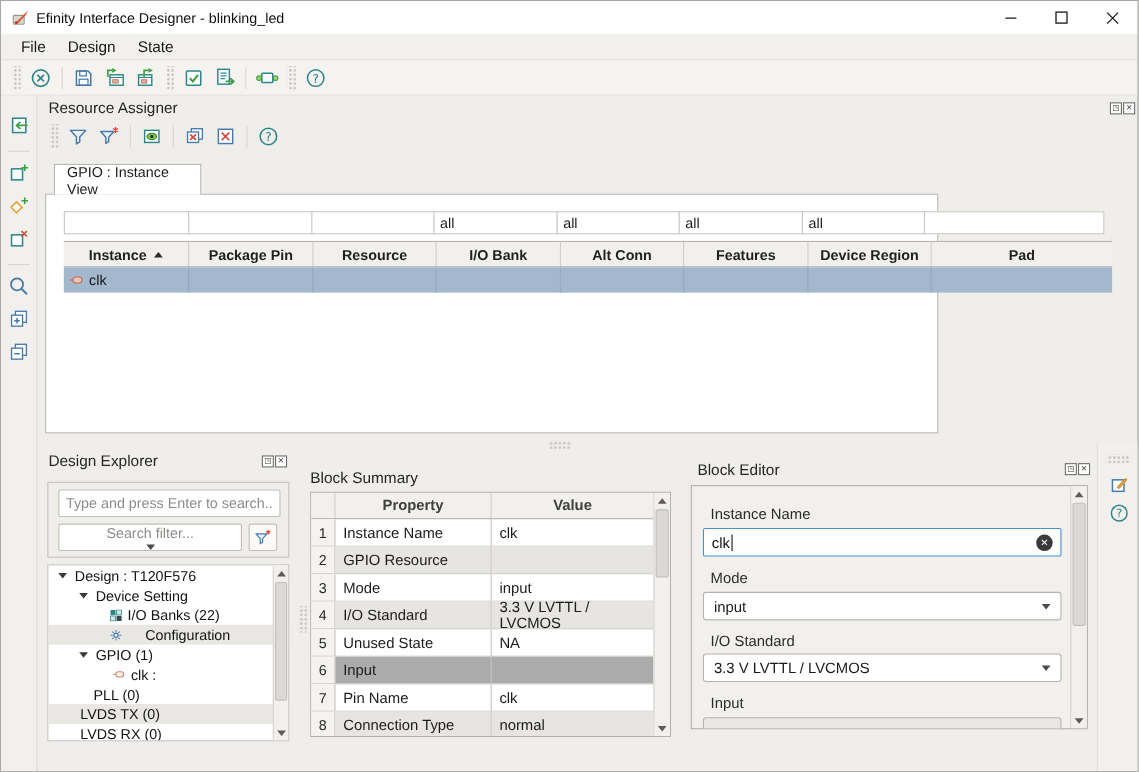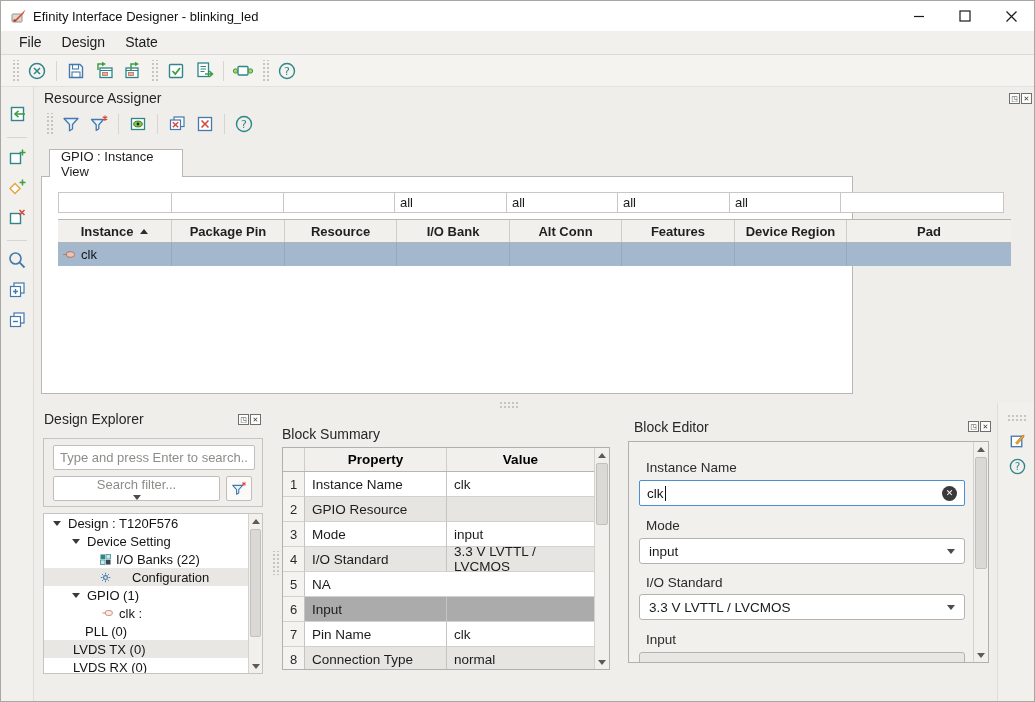--- a/index.html
+++ b/index.html
@@ -78,21 +78,21 @@
   
   .sbar { position:absolute; background:#f1f0ed; border-left:1px solid #d4d2ce; }
   .sb-btn { position:absolute; left:0; width:100%; height:14px; background:#f1f0ed; display:flex; align-items:center; justify-content:center; }
   .sb-tri-up { width:0; height:0; border-left:4px solid transparent; border-right:4px solid transparent; border-bottom:5px solid #5d5b58; }
   .sb-tri-dn { width:0; height:0; border-left:4px solid transparent; border-right:4px solid transparent; border-top:5px solid #5d5b58; }
   .sb-thumb { position:absolute; left:1px; right:1px; background:#dbd9d5; border:1px solid #c2c0bb; border-radius:2px; }
 
   
   .bs-table { background:#fff; border:1px solid #b2b0ac; overflow:hidden; }
   .bs-head { display:flex; height:24px; background:#f1f0ed; border-bottom:1px solid #b7b5b1; }
-  .bs-hc { font-size:13.5px; font-weight:700; color:#000000; display:flex; align-items:center; justify-content:center; border-right:1px solid #cfcdc9; }
+  .bs-hc { font-size:13.5px; font-weight:700; color:#404040; display:flex; align-items:center; justify-content:center; border-right:1px solid #cfcdc9; }
   .bs-row { display:flex; height:25px; }
   .bs-num { width:22px; background:#f4f3f0; border-right:1px solid #c6c4c0; border-bottom:1px solid #d3d1cd; font-size:13px; color:#2a2a2a; display:flex; align-items:center; justify-content:center; }
   .bs-prop { width:142px; border-right:1px solid #c6c4c0; border-bottom:1px solid #d3d1cd; font-size:13.5px; display:flex; align-items:center; padding-left:7px; }
   .bs-val { flex:1; border-bottom:1px solid #d3d1cd; font-size:13.5px; display:flex; align-items:center; padding-left:7px; }
   .bs-row.even .bs-prop, .bs-row.even .bs-val { background:#e7e5e1; }
   .bs-row.hl .bs-prop, .bs-row.hl .bs-val { background:#ababab; }
 
   
   .be-box { background:#f1f0ed; border:1px solid #b2b0ac; overflow:hidden; }
   .field-label { font-size:13.5px; color:#2b2b2b; }
@@ -482,20 +482,21 @@
         <span class="bs-prop">Mode</span>
         <span class="bs-val">input</span>
       </div>
       <div class="bs-row even">
         <span class="bs-num">4</span>
         <span class="bs-prop">I/O Standard</span>
         <span class="bs-val">3.3 V LVTTL / LVCMOS</span>
       </div>
       <div class="bs-row">
         <span class="bs-num">5</span>
+        <span class="bs-prop">Unused State</span>
         <span class="bs-val">NA</span>
       </div>
       <div class="bs-row hl">
         <span class="bs-num">6</span>
         <span class="bs-prop">Input</span>
         <span class="bs-val"></span>
       </div>
       <div class="bs-row">
         <span class="bs-num">7</span>
         <span class="bs-prop">Pin Name</span>

